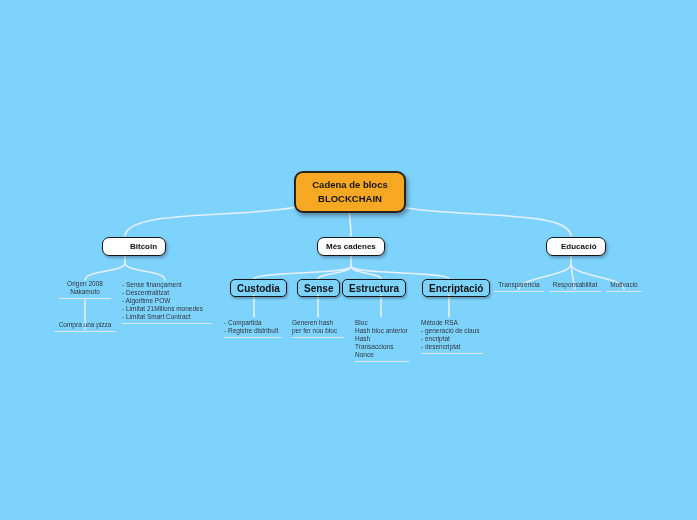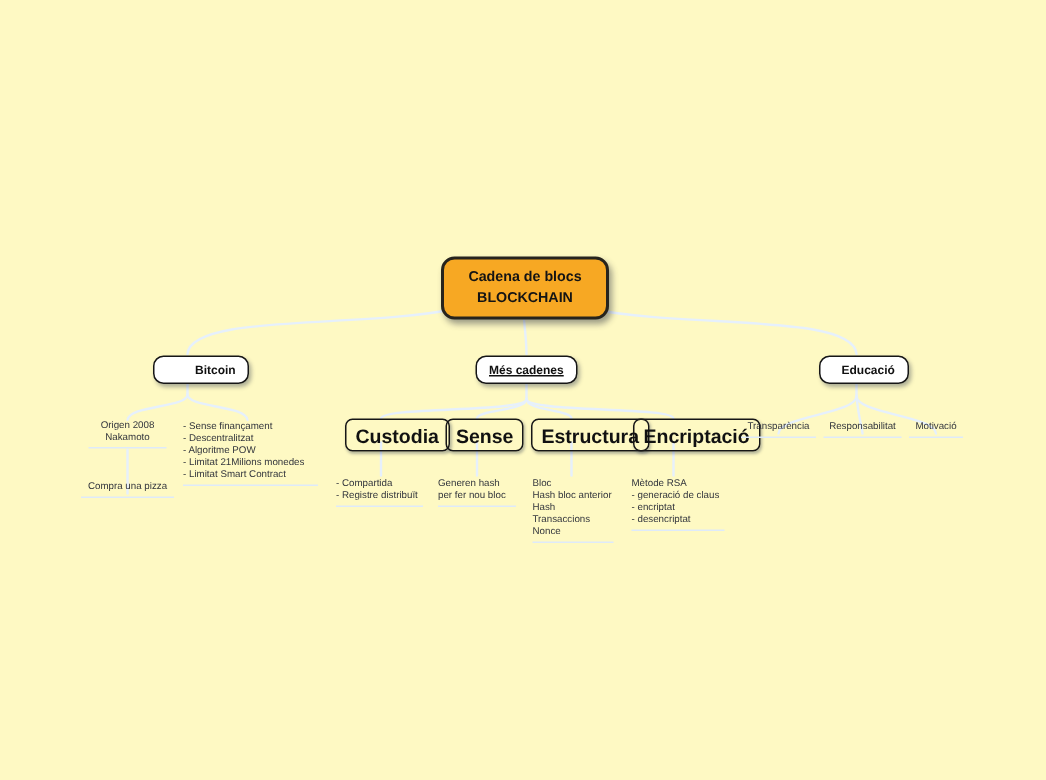--- a/index.html
+++ b/index.html
@@ -1,19 +1,19 @@
 <!DOCTYPE html>
 <html><head>
 <meta charset="utf-8">
 <style>
   html,body{margin:0;padding:0;}
   .canvas{
     position:relative;
     width:697px;height:520px;
-    background:#fef9c3;
+    background:#7dd3fc;
     overflow:hidden;
     font-family:"Liberation Sans", sans-serif;
   }
   svg.connectors{position:absolute;left:0;top:0;width:697px;height:520px;}
   .root-node{
     position:absolute;left:294px;top:171px;width:104px;
     background:#F7A823;
     border:2px solid #27241d;
     border-radius:9px;
     box-shadow:2px 3px 4px rgba(40,45,60,.45);
@@ -32,21 +32,21 @@
     font-weight:bold;font-size:8px;
     padding:4px 8px;white-space:nowrap;
   }
   .subtopic-box{
     position:absolute;top:279px;
     background:transparent;
     border:1.3px solid #161616;
     border-radius:5px;
     box-shadow:1px 1.5px 2px rgba(50,60,80,.35);
     color:#111;
-    font-weight:bold;font-size:13px;
+    font-weight:bold;font-size:10px;
     padding:2.5px 6px;white-space:nowrap;
   }
   .note{
     position:absolute;
     font-size:6.5px;line-height:1.22;
     color:#33363d;
     white-space:pre-line;
     border-bottom:1px solid #DEEAFA;
     padding-bottom:2px;
   }
@@ -81,35 +81,35 @@
     <path d="M 571 256 L 571 264"></path>
     <path d="M 571 264 C 571 276, 520 277, 519 289"></path>
     <path d="M 571 264 C 572 276, 574 282, 575 289"></path>
     <path d="M 571 264 C 571 276, 623 277, 624 289"></path>
   </svg>
 
   <div class="root-node">Cadena de blocs
 BLOCKCHAIN</div>
 
   <div class="topic" style="left:102px;padding-left:27px;">Bitcoin</div>
-  <div class="topic" style="left:317px;text-decoration:underline;">Més cadenes</div>
+  <div class="topic" style="left:317px;">Més cadenes</div>
   <div class="topic" style="left:546px;padding-left:14px;">Educació</div>
 
   <div class="note center" style="left:59px;top:280px;width:52px;">Origen 2008
 Nakamoto</div>
   <div class="note" style="left:122px;top:281px;width:90px;">- Sense finançament
 - Descentralitzat
 - Algoritme POW
 - Limitat 21Milions monedes
 - Limitat Smart Contract</div>
   <div class="note center" style="left:54px;top:321px;width:62px;">Compra una pizza</div>
 
   <div class="subtopic-box" style="left:230px;">Custodia</div>
   <div class="subtopic-box" style="left:297px;">Sense</div>
-  <div class="subtopic-box" style="left:354px;">Estructura</div>
+  <div class="subtopic-box" style="left:342px;">Estructura</div>
   <div class="subtopic-box" style="left:422px;">Encriptació</div>
 
   <div class="note" style="left:224px;top:319px;width:58px;">- Compartida
 - Registre distribuït</div>
   <div class="note" style="left:292px;top:319px;width:52px;">Generen hash
 per fer nou bloc</div>
   <div class="note" style="left:355px;top:319px;width:54px;">Bloc
 Hash bloc anterior
 Hash Transaccions
 Nonce</div>

